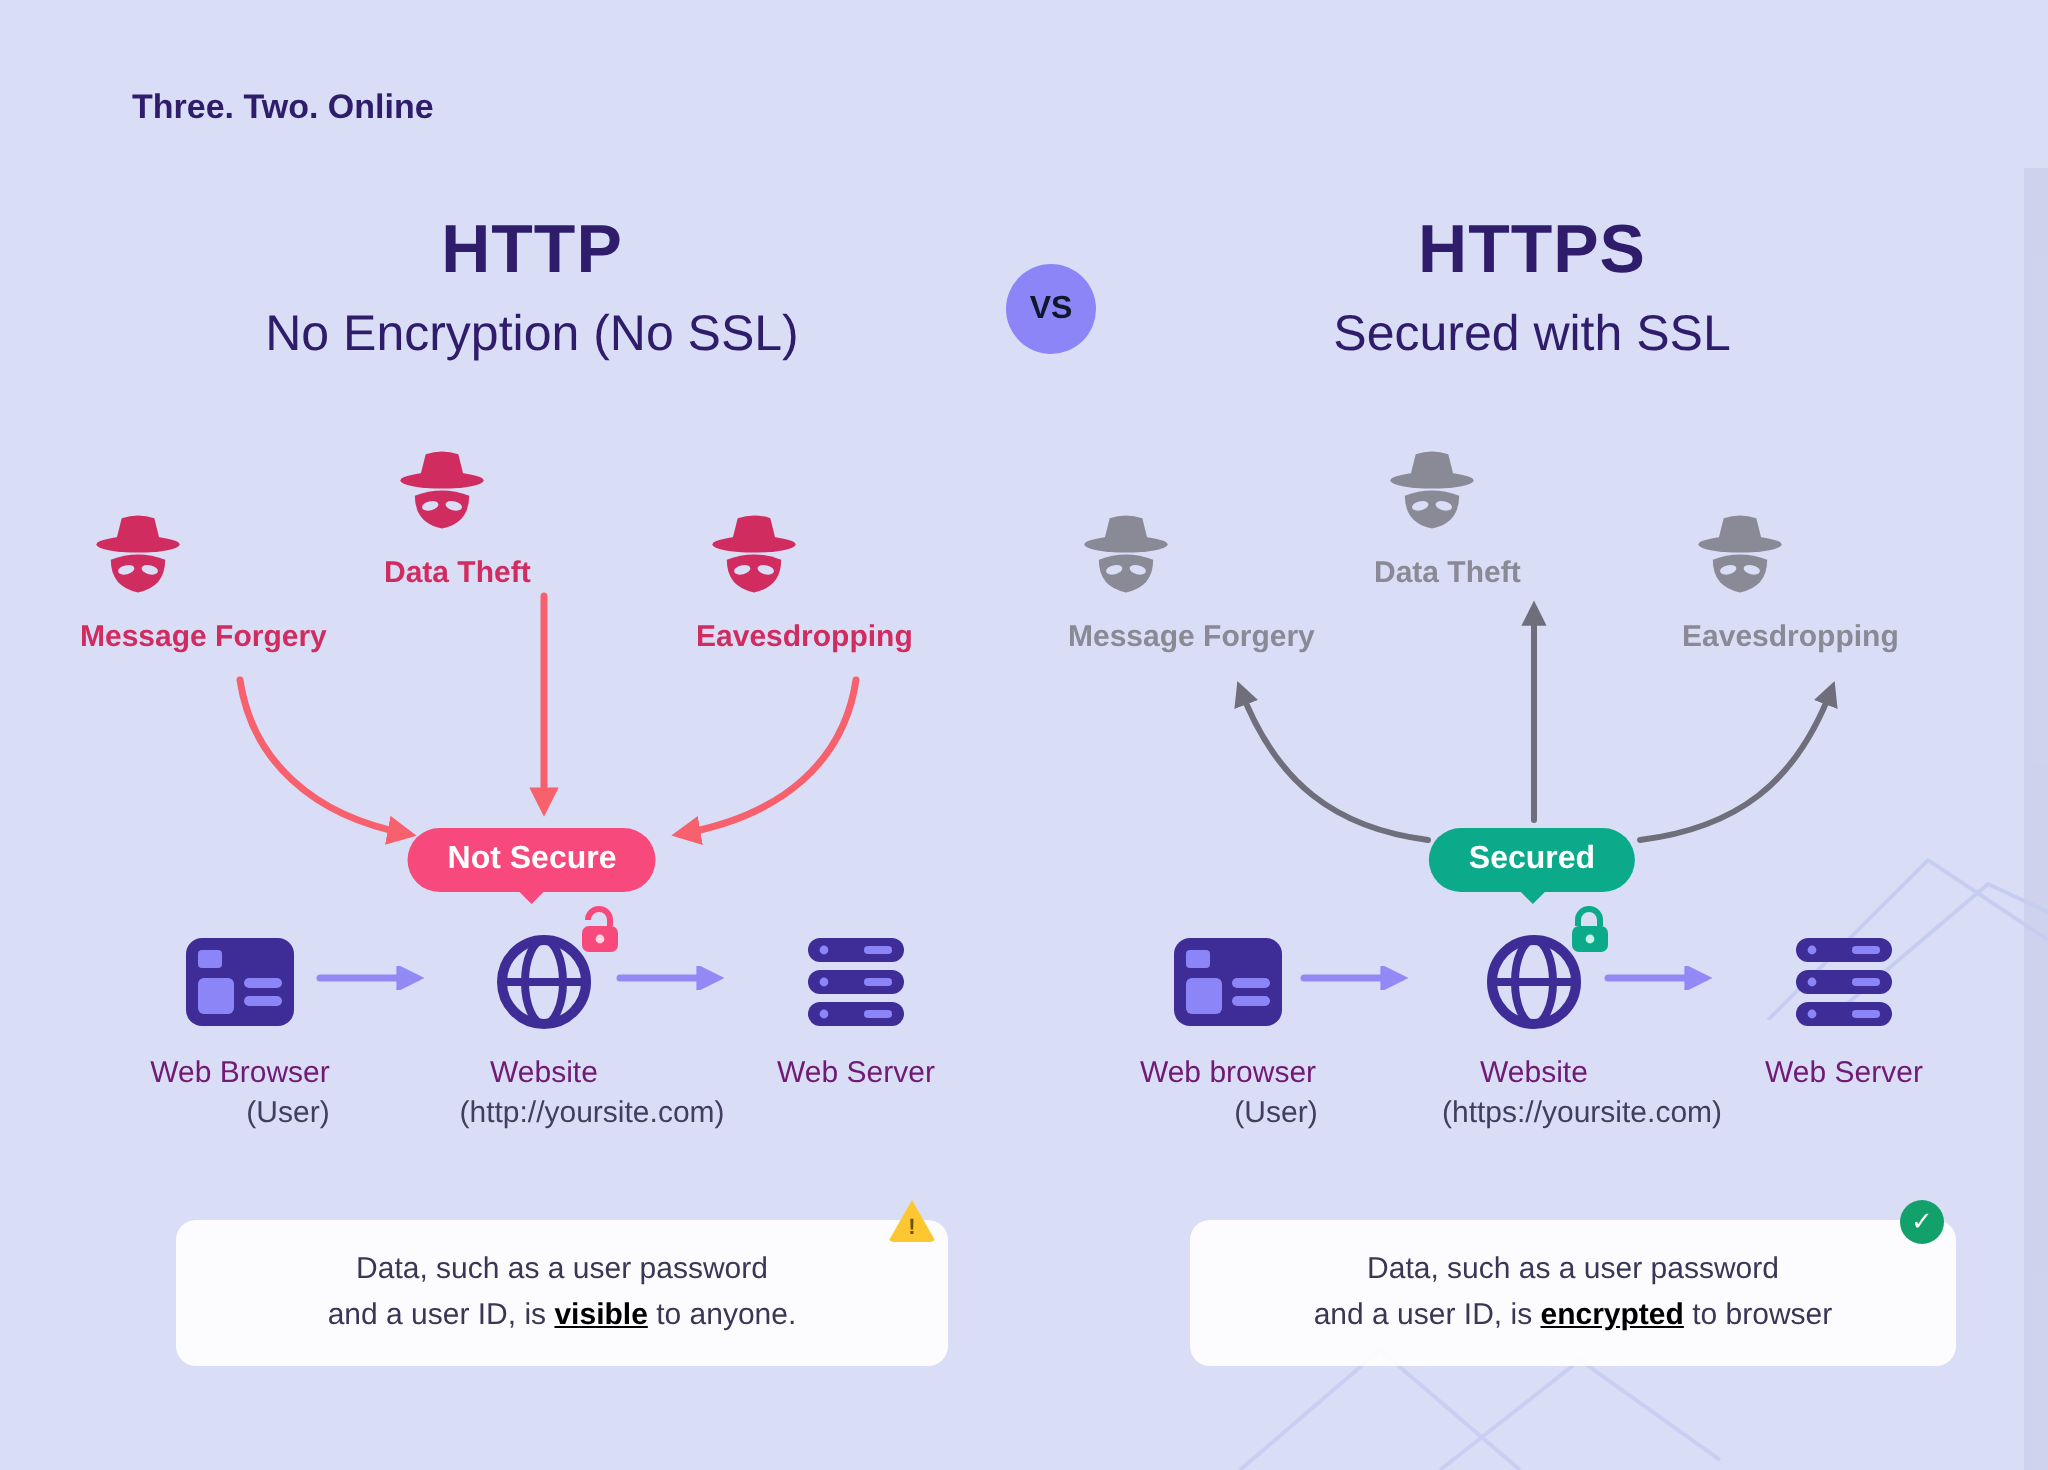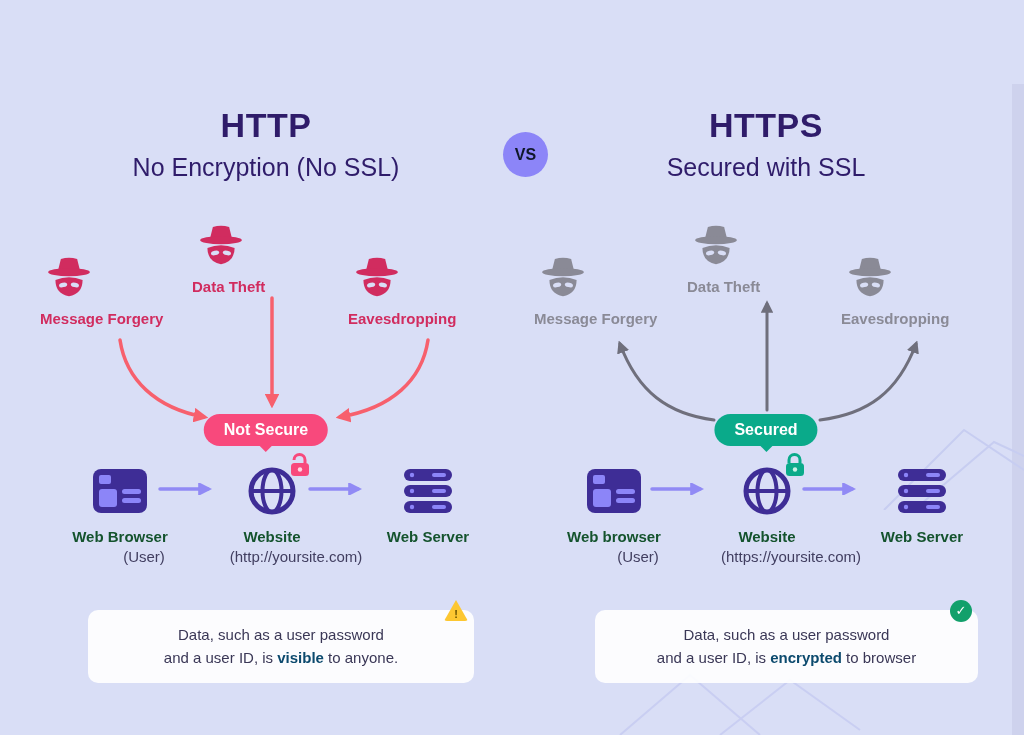--- a/index.html
+++ b/index.html
@@ -35,34 +35,34 @@
         color:#fff;font-size:16px;font-weight:600;white-space:nowrap;}
   .pill.pink{background:#f8497c;}
   .pill.green{background:#0aaa8a;}
   .pill::after{content:"";position:absolute;left:50%;bottom:-6px;transform:translateX(-50%);
                border-left:7px solid transparent;border-right:7px solid transparent;}
   .pill.pink::after{border-top:7px solid #f8497c;}
   .pill.green::after{border-top:7px solid #0aaa8a;}
   
   .flow-item{position:absolute;top:358px;width:170px;display:flex;flex-direction:column;align-items:center;}
   .flow-icon-wrap{height:54px;display:flex;align-items:center;justify-content:center;position:relative;}
-  .flow-label{font-size:15px;font-weight:700;color:#14532d;margin-top:10px;white-space:nowrap;}
+  .flow-label{font-size:15px;font-weight:400;color:#701a75;margin-top:10px;white-space:nowrap;}
   .flow-sub{font-size:15px;font-weight:500;color:#413e60;margin-top:3px;white-space:nowrap;margin-left:48px;}
   .left .fi1{left:-5px;} .left .fi2{left:147px;} .left .fi3{left:303px;}
   .right .fi1{left:-11px;} .right .fi2{left:142px;} .right .fi3{left:297px;}
   .lock{position:absolute;top:-11px;right:-15px;}
   .flow-arrow{position:absolute;top:377px;}
   .left .fa1{left:118px;} .left .fa2{left:268px;}
   .right .fa1{left:110px;} .right .fa2{left:262px;}
   
   .note{position:absolute;top:504px;background:rgba(255,255,255,.9);border-radius:10px;padding:13px 8px;
         text-align:center;font-size:15px;line-height:1.55;color:#3a3756;}
   .left .note{left:48px;width:370px;}
   .right .note{left:55px;width:367px;}
-  .note b{font-weight:700;color:#0c4a6e;}
+  .note b{font-weight:700;color:#000000;text-decoration:underline;}
   .corner-icon{position:absolute;top:-10px;right:6px;}
   .warn{width:24px;height:21px;background:#fdc731;clip-path:polygon(50% 0,100% 100%,0 100%);
         display:flex;align-items:flex-end;justify-content:center;border-radius:3px;}
   .warn span{font-size:11px;font-weight:800;color:#6b5400;line-height:1.1;padding-bottom:1px;}
   .check{width:22px;height:22px;border-radius:50%;background:#12a06b;color:#fff;display:flex;
          align-items:center;justify-content:center;font-size:13px;font-weight:700;}
   
   .edge-strip{position:absolute;right:0;top:84px;width:12px;bottom:0;background:rgba(73,82,142,0.08);}
   .pattern{position:absolute;pointer-events:none;}
 </style>
@@ -93,20 +93,21 @@
     </g>
   </svg>
   <svg class="pattern" style="left:600px;top:655px" width="280" height="80" viewBox="0 0 280 80">
     <g fill="none" stroke="#c9cef2" stroke-width="2">
       <path d="M20 80 L90 20 L160 80"></path>
       <path d="M120 80 L190 25 L260 75"></path>
     </g>
   </svg>
 
   <header class="header">
+    <div class="tagline">Three. Two. Online</div>
   </header>
 
   <div class="vs">VS</div>
 
   <section class="column left">
     <h1 class="title">HTTP</h1>
     <div class="subtitle">No Encryption (No SSL)</div>
 
     <div class="threat red t1">
       <svg class="red-hacker" width="58" height="46" viewBox="0 0 64 50">

